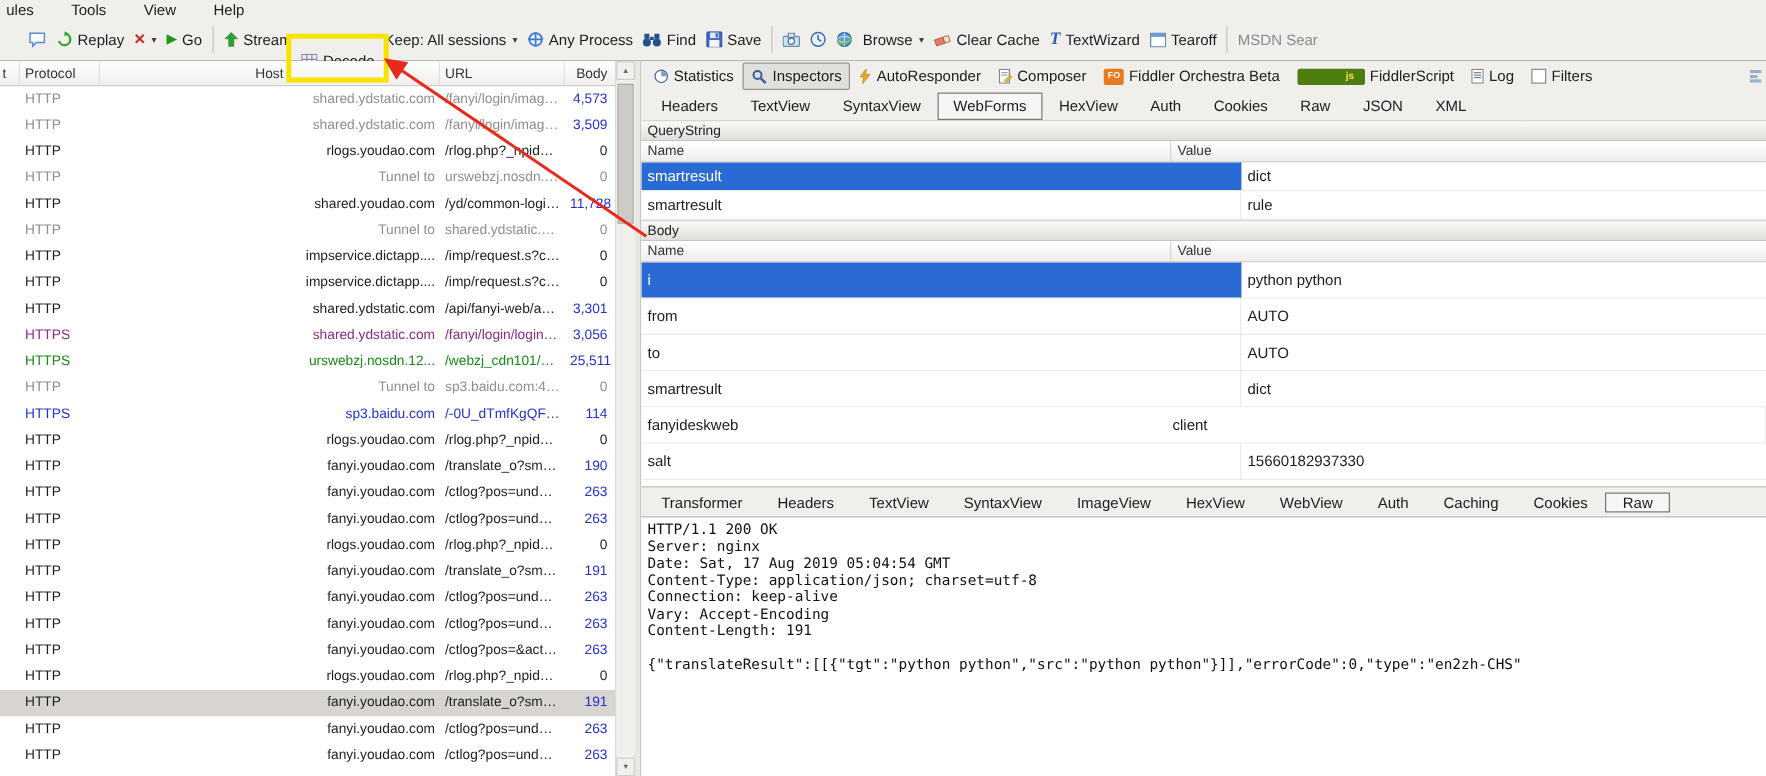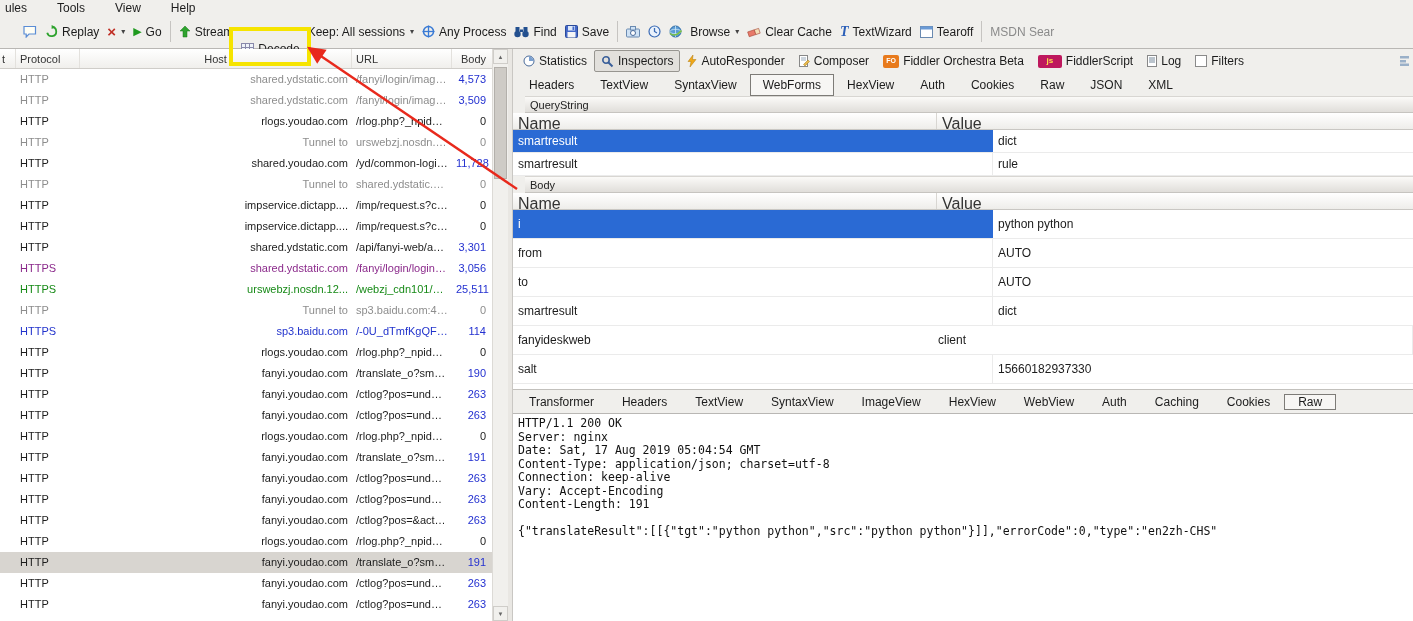--- a/index.html
+++ b/index.html
@@ -12,21 +12,21 @@
 .tb-sep{width:1px;height:21px;background:#c6c4c1;margin:0 4px;flex:none;}
 .icon{display:inline-flex;align-items:center;line-height:0;}
 .caret{font-size:8px;color:#444;margin-left:1px;}
 .glyph-x{color:#c03026;font-weight:bold;font-size:15px;line-height:11px;}
 .glyph-go{color:#1f9a1f;font-size:11px;line-height:11px;}
 .tw-glyph{font-family:"Liberation Serif",serif;font-weight:bold;font-style:italic;color:#2b5fb8;font-size:14px;line-height:11px;}
 .msdn .tb-label{color:#8a8a8a;}
 .hl-wrap{position:relative;display:inline-flex;margin-top:35px;}
 .hl-box{position:absolute;left:-8px;top:-11px;right:-7px;bottom:-6px;border:4px solid #f6e400;pointer-events:none;z-index:30;}
 .fo-badge{display:inline-flex;align-items:center;justify-content:center;width:16px;height:13px;background:#e87a1c;color:#fff;font-size:7px;font-weight:bold;border-radius:2px;}
-.js-badge{display:inline-flex;align-items:center;justify-content:center;width:24px;height:13px;background:#be185d;color:#ffe14b;font-size:8px;font-weight:bold;border-radius:2px;}
+.js-badge{display:inline-flex;align-items:center;justify-content:center;width:24px;height:13px;background:#4d7c0f;color:#ffe14b;font-size:8px;font-weight:bold;border-radius:2px;padding-left:30px;}
 .checkbox{display:inline-block;width:10px;height:10px;background:#fff;border:1px solid #8a8a8a;}
 
 .session-panel{position:absolute;top:49px;left:0;width:492px;bottom:0;background:#fff;overflow:hidden;}
 .sess-head{display:flex;height:20px;box-sizing:border-box;background:linear-gradient(#ffffff,#f0efec);border-bottom:1px solid #cfcdc9;font-size:11px;color:#333;}
 .sh{box-sizing:border-box;padding:4px 4px 0;border-right:1px solid #e3e1dd;white-space:nowrap;overflow:hidden;}
 .sh-t{width:16px;padding-left:2px;}
 .sh-proto{width:64px;}
 .sh-host{width:272px;text-align:center;}
 .sh-url{width:100px;}
 .sh-body{flex:1;text-align:right;padding-right:6px;border-right:none;}
@@ -52,27 +52,27 @@
 .splitter{position:absolute;top:49px;left:508px;width:5px;bottom:0;background:#e9e7e3;border-right:1px solid #c9c7c3;box-sizing:border-box;}
 
 .right-panel{position:absolute;top:49px;left:513px;right:0;bottom:0;background:#f0efec;overflow:hidden;}
 .insp-tabs{position:absolute;top:0;left:0;right:0;height:24px;display:flex;align-items:center;padding-left:3px;font-size:12px;}
 .itab{display:inline-flex;align-items:center;gap:4px;padding:3px 6px;border:1px solid transparent;white-space:nowrap;}
 .itab.selected{background:#e2e0dc;border-color:#979590;border-radius:2px;}
 .itab.partial{margin-left:auto;margin-right:-4px;}
 .req-subtabs{position:absolute;top:24px;left:0;right:0;height:23px;display:flex;align-items:center;padding-left:3px;font-size:12px;}
 .stab{padding:3px 12px;border:1px solid transparent;white-space:nowrap;}
 .stab.selected{border-color:#7d7b77;background:#f7f6f4;}
-.sec-bar{position:absolute;left:12px;right:0;height:17px;box-sizing:border-box;background:linear-gradient(#fbfaf8,#e0deda);border-top:1px solid #d8d6d2;border-bottom:1px solid #c6c4c0;font-size:11px;padding:2px 5px;color:#222;}
+.sec-bar{position:absolute;left:0;right:0;height:17px;box-sizing:border-box;background:linear-gradient(#fbfaf8,#e0deda);border-top:1px solid #d8d6d2;border-bottom:1px solid #c6c4c0;font-size:11px;padding:2px 5px;color:#222;}
 #qs-bar{top:47px;}
 #body-bar{top:127px;}
 .kv{position:absolute;left:0;right:0;background:#fff;overflow:hidden;}
 #qs-table{top:64px;height:63px;}
 #body-table{top:144px;height:196px;}
-.kv-head{display:flex;height:17px;box-sizing:border-box;background:linear-gradient(#ffffff,#eeedea);border-bottom:1px solid #c9c7c3;font-size:16px;color:#333;}
+.kv-head{display:flex;height:17px;box-sizing:border-box;background:linear-gradient(#ffffff,#eeedea);border-bottom:1px solid #c9c7c3;font-size:11px;color:#333;}
 .kv-hcell{box-sizing:border-box;padding:2px 5px;border-right:1px solid #d8d6d2;white-space:nowrap;}
 .kv-hname{width:424px;}
 .kv-hval{flex:1;border-right:none;}
 .kv-row{display:flex;box-sizing:border-box;border-bottom:1px solid #ebebeb;font-size:12px;background:#fff;}
 .kv-qs-row{height:23px;line-height:22px;}
 .kv-body-row{height:29px;line-height:28px;}
 .kv-cell{box-sizing:border-box;padding:0 5px;white-space:nowrap;overflow:hidden;}
 .kv-cname{width:480px;border-right:1px solid #ebebeb;}
 .kv-cval{flex:1;}
 .kv-row.selected .kv-cname{background:#2a6ad4;color:#fff;border-right-color:#2a6ad4;}

